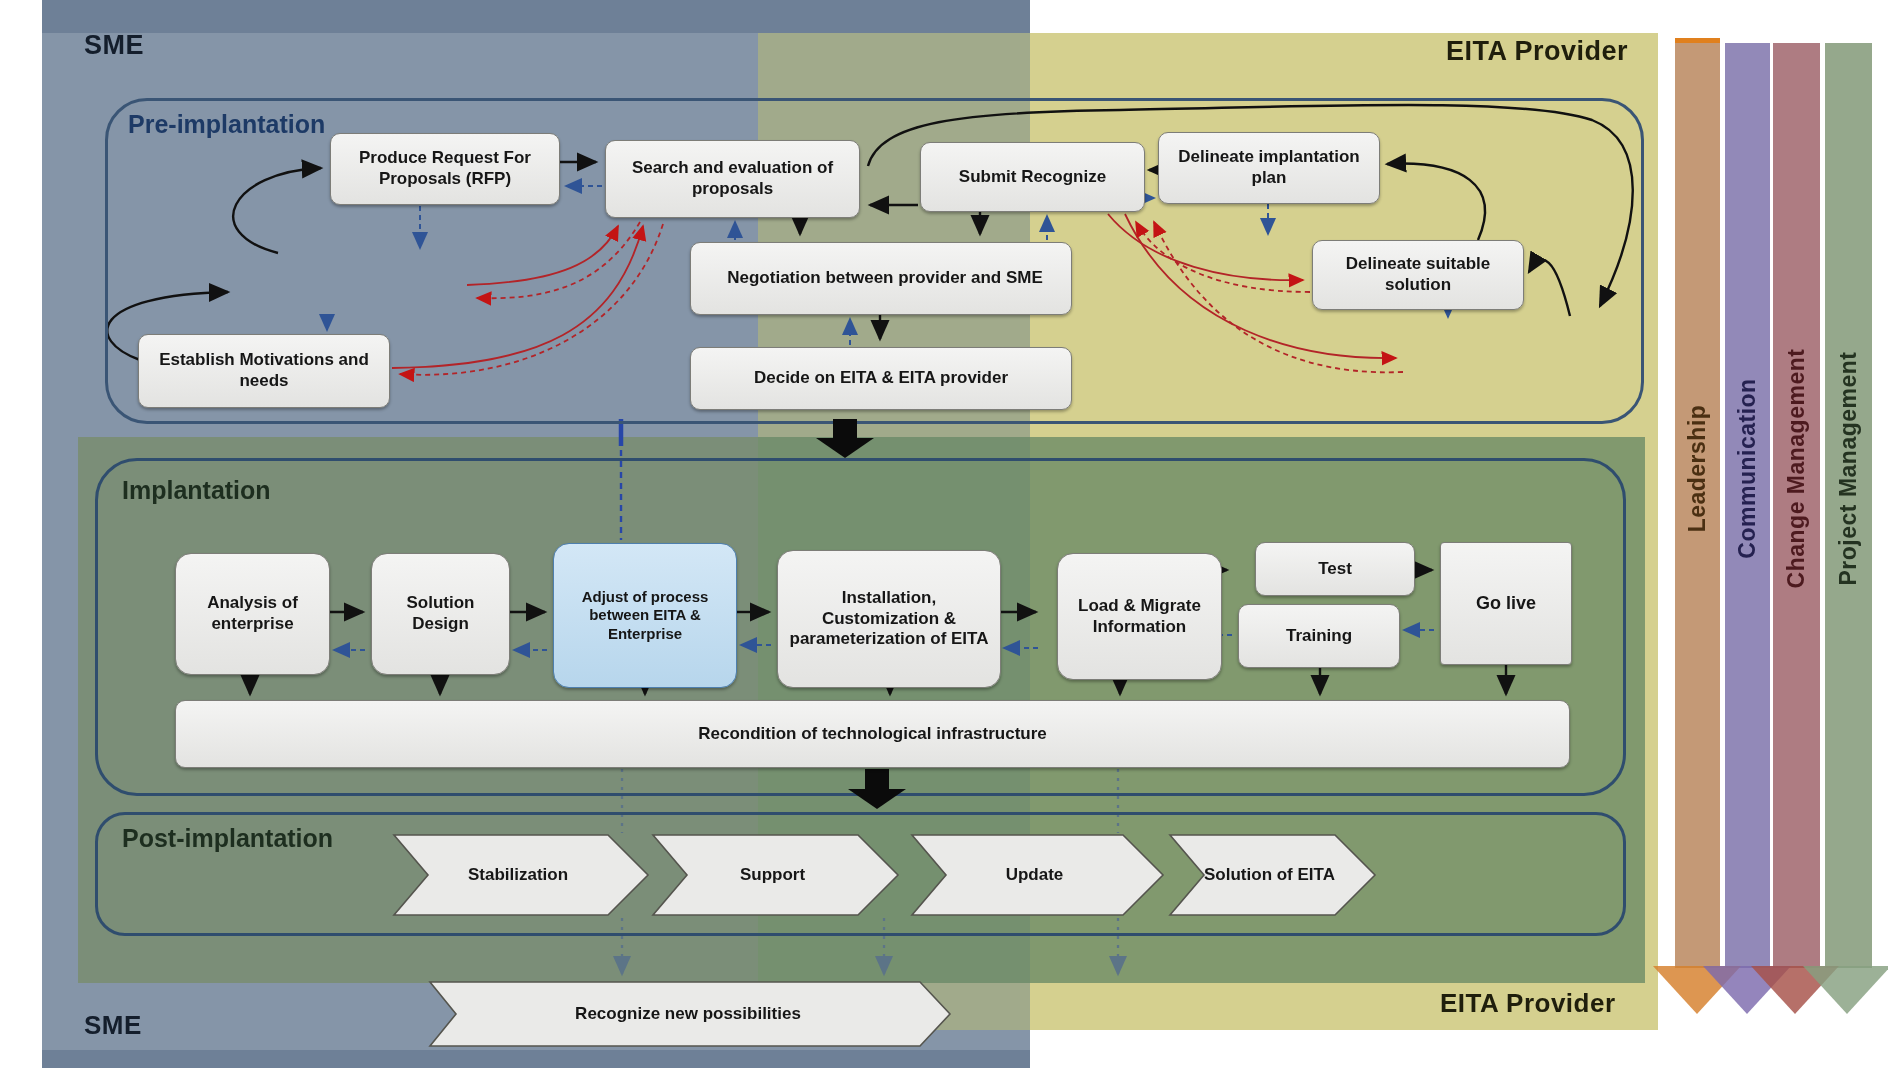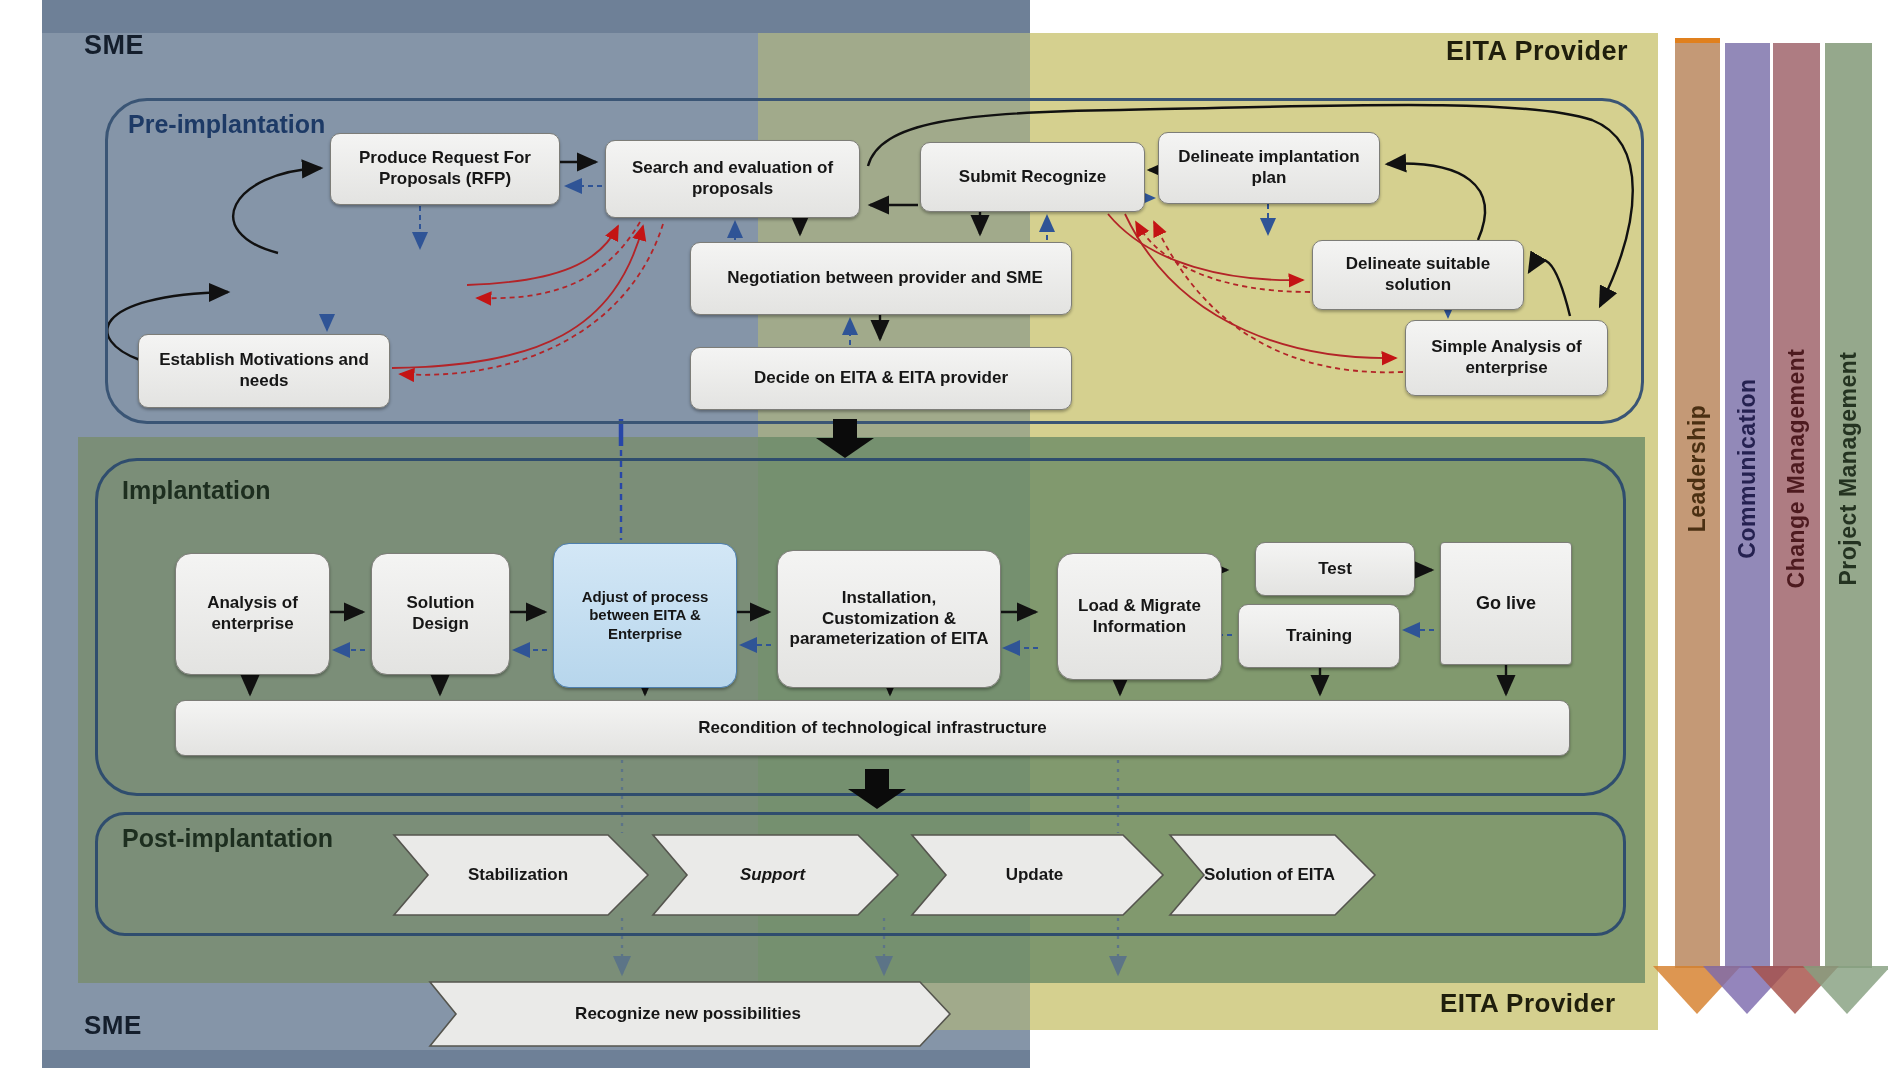--- a/index.html
+++ b/index.html
@@ -165,35 +165,34 @@
   <div class="section-label" style="left:122px;top:824px;color:#1d2e1f;">Post-implantation</div>
 
   <div class="node" style="left:330px;top:133px;width:230px;height:72px;">Produce Request For Proposals (RFP)</div>
   <div class="node" style="left:605px;top:140px;width:255px;height:78px;">Search and evaluation of proposals</div>
   <div class="node" style="left:920px;top:142px;width:225px;height:70px;">Submit Recognize</div>
   <div class="node" style="left:1158px;top:132px;width:222px;height:72px;">Delineate implantation plan</div>
   <div class="node" style="left:138px;top:334px;width:252px;height:74px;">Establish Motivations and needs</div>
   <div class="node" style="left:690px;top:242px;width:382px;height:73px;padding-left:16px;">Negotiation between provider and SME</div>
   <div class="node" style="left:690px;top:347px;width:382px;height:63px;">Decide on EITA &amp; EITA provider</div>
   <div class="node" style="left:1312px;top:240px;width:212px;height:70px;">Delineate suitable solution</div>
-  <div class="node" style="left:1405px;top:320px;width:203px;height:76px;">Simple Analysis of enterprise</div>
 
   <div class="node r16" style="left:175px;top:553px;width:155px;height:122px;">Analysis of enterprise</div>
   <div class="node r16" style="left:371px;top:553px;width:139px;height:122px;">Solution Design</div>
   <div class="node r16" style="left:553px;top:543px;width:184px;height:145px;font-size:15px;
               background:linear-gradient(#d3e7f6,#b7d6ec);border-color:#4e7fae;">Adjust of process between EITA &amp; Enterprise</div>
   <div class="node r16" style="left:777px;top:550px;width:224px;height:138px;">Installation, Customization &amp; parameterization of EITA</div>
   <div class="node r16" style="left:1044px;top:553px;width:165px;height:127px;margin-left:13px;">Load &amp; Migrate Information</div>
   <div class="node" style="left:1235px;top:542px;width:160px;height:54px;margin-left:20px;">Test</div>
   <div class="node" style="left:1238px;top:604px;width:162px;height:64px;">Training</div>
   <div class="node r20" style="left:1440px;top:542px;width:132px;height:123px;font-size:18px;">Go live</div>
-  <div class="node" style="left:175px;top:700px;width:1395px;height:56px;">Recondition of technological infrastructure</div>
+  <div class="node" style="left:175px;top:700px;width:1395px;height:68px;">Recondition of technological infrastructure</div>
 
   <div class="chev-label" style="left:428px;top:835px;width:180px;height:80px;">Stabilization</div>
-  <div class="chev-label" style="left:687px;top:835px;width:171px;height:80px;font-style:italic;">Support</div>
+  <div class="chev-label" style="left:687px;top:835px;width:171px;height:80px;">Support</div>
   <div class="chev-label" style="left:946px;top:835px;width:177px;height:80px;">Update</div>
   <div class="chev-label" style="left:1204px;top:835px;width:131px;height:80px;line-height:1.15;">Solution of EITA</div>
   <div class="chev-label" style="left:456px;top:982px;width:464px;height:64px;">Recognize new possibilities</div>
 
   <div class="abs" style="left: 1675px; top: 38px; width: 45px; height: 6px; z-index: 8; background: rgb(224, 128, 30);"></div>
   <div class="vbar" style="left: 1675px; top: 43px; width: 45px; height: 925px; background: rgb(196, 153, 118);">
     <div class="lbl">
         <span style="color: rgb(74, 47, 18);">Leadership</span>
       </div>
   </div>

